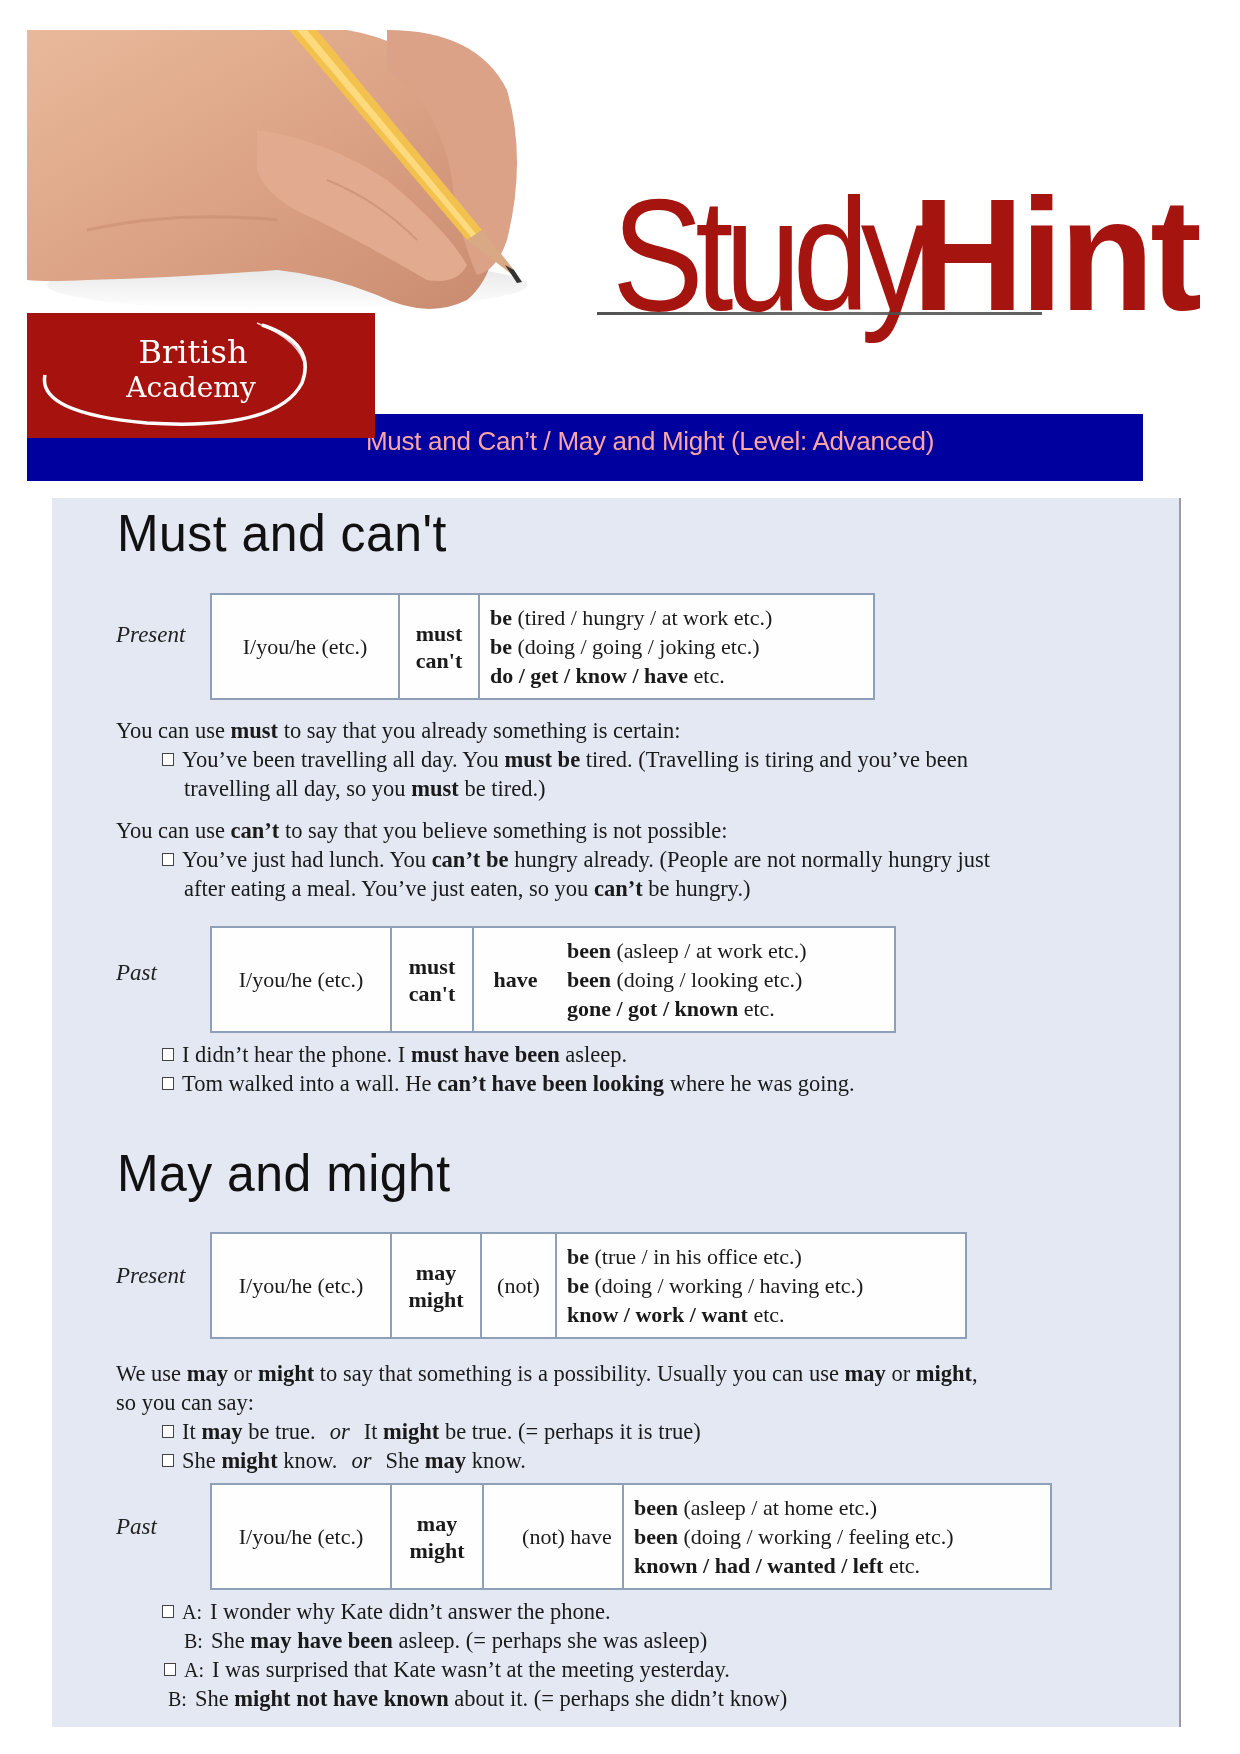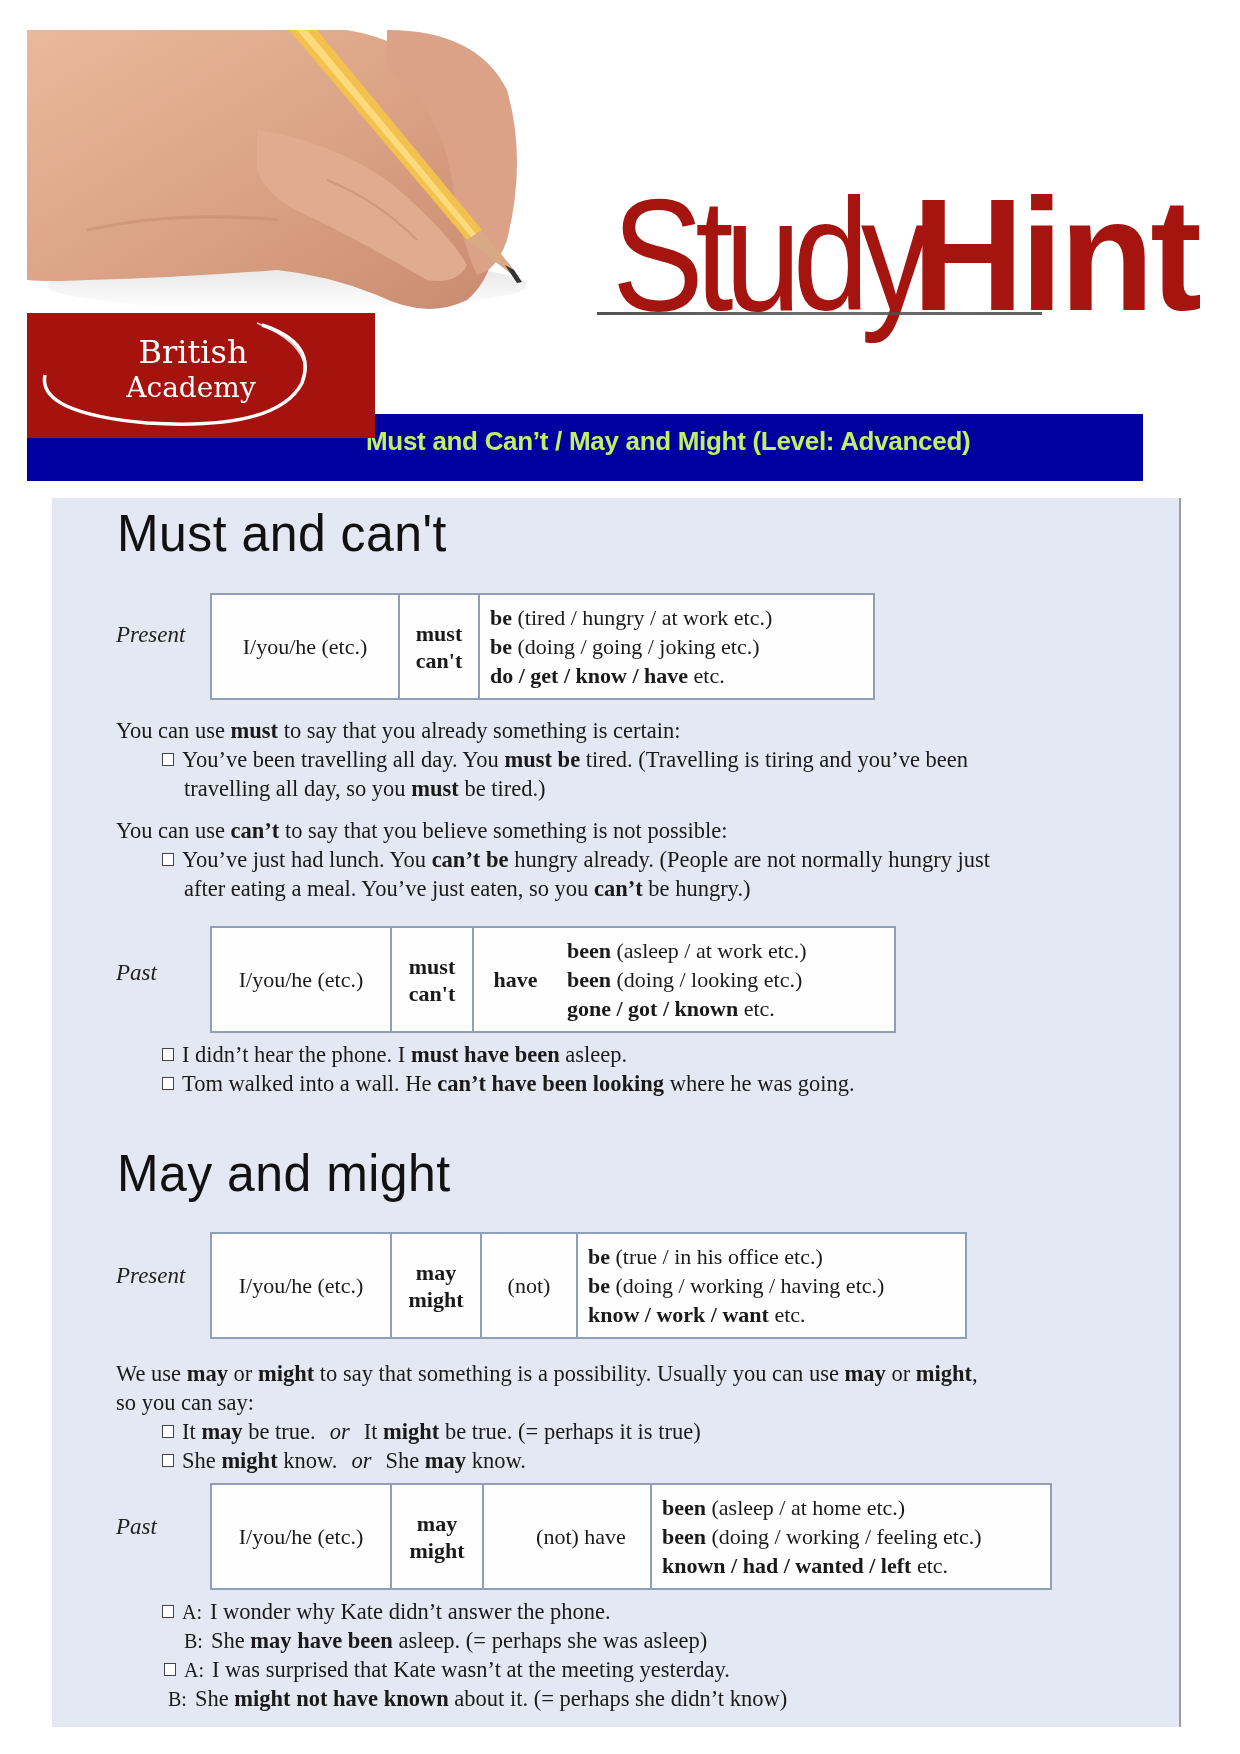--- a/index.html
+++ b/index.html
@@ -13,22 +13,22 @@
   .studyhint { position: absolute; left: 612px; top: 160px; height: 190px; white-space: nowrap; color: #a5140f;
                font-family: Liberation Sans, sans-serif; }
   .studyhint .study { font-size: 160px; font-weight: 400; letter-spacing: -10px; transform: scaleX(0.86);
                       transform-origin: left bottom; display: inline-block; line-height: 190px; }
   .studyhint .hint { font-size: 160px; font-weight: 700; letter-spacing: -4px; position: absolute; left: 300px; top: 0;
                      line-height: 190px; transform: scaleX(0.97); transform-origin: left bottom; }
   .pencil-line { position: absolute; left: 597px; top: 312px; width: 445px; height: 3px;
                  background: linear-gradient(90deg,#333 0%,#555 50%,#444 100%); opacity: .85; }
 
   .blue-bar { position: absolute; left: 27px; top: 414px; width: 1116px; height: 67px; background: #00009e; }
-  .blue-bar .banner-title { position: absolute; left: 339px; top: 12px; color: #bef264;
-                            font-family: "Liberation Sans", sans-serif; font-weight: 700; font-size: 26px;
+  .blue-bar .banner-title { position: absolute; left: 339px; top: 12px; color: #fca5a5;
+                            font-family: "Liberation Sans", sans-serif; font-weight: 400; font-size: 26px;
                             letter-spacing: -0.3px; }
   .logo-box { position: absolute; left: 27px; top: 313px; width: 348px; height: 125px; background: #a6120e; overflow: hidden; }
   .logo-box svg { position: absolute; left: 0; top: 0; }
   .logo-text { position: absolute; left: 0; width: 100%; text-align: center; color: #ffffff;
                font-family: "DejaVu Serif", serif; }
   .logo-text.l1 { top: 20px; font-size: 32px; left: -8px; }
   .logo-text.l2 { top: 58px; font-size: 28px; left: -10px; }
 
   
   .panel { position: absolute; left: 52px; top: 498px; width: 1129px; height: 1229px; background: #e4e8f3;
@@ -176,21 +176,21 @@
 
   <div class="tense" style="left:64px; top:765px;">Present</div>
   <table class="grid" style="left:158px; top:734px; width:757px; height:107px;">
     <tbody>
         <tr>
       <td style="width:180px; text-align:center;">I/you/he (etc.)</td>
       <td class="c-mid" style="width:90px;">
         <div>may</div>
         <div>might</div>
       </td>
-      <td class="c-plain" style="width:96px;">(not)</td>
+      <td class="c-plain" style="width:75px;">(not)</td>
       <td class="c-last">
         <div><b>be</b><span> (true / in his office  etc.)</span></div>
         <div><b>be</b><span> (doing / working / having  etc.)</span></div>
         <div><b>know / work / want</b><span>  etc.</span></div>
       </td>
     </tr>
   </tbody>
     </table>
 
   <div class="txt" style="left:64px; top:861px;">
@@ -207,21 +207,21 @@
 
   <div class="tense" style="left:64px; top:1016px;">Past</div>
   <table class="grid" style="left:158px; top:985px; width:842px; height:107px;">
     <tbody>
         <tr>
       <td style="width:180px; text-align:center;">I/you/he (etc.)</td>
       <td class="c-mid" style="width:92px;">
         <div>may</div>
         <div>might</div>
       </td>
-      <td class="c-plain" style="width:168px;padding-left:36px;">(not) have</td>
+      <td class="c-plain" style="width:140px;padding-left:36px;">(not) have</td>
       <td class="c-last">
         <div><b>been</b><span> (asleep / at home  etc.)</span></div>
         <div><b>been</b><span> (doing / working / feeling  etc.)</span></div>
         <div><b>known / had / wanted / left</b><span>  etc.</span></div>
       </td>
     </tr>
   </tbody>
     </table>
 
   <div class="txt" style="left:110px; top:1099px;">

